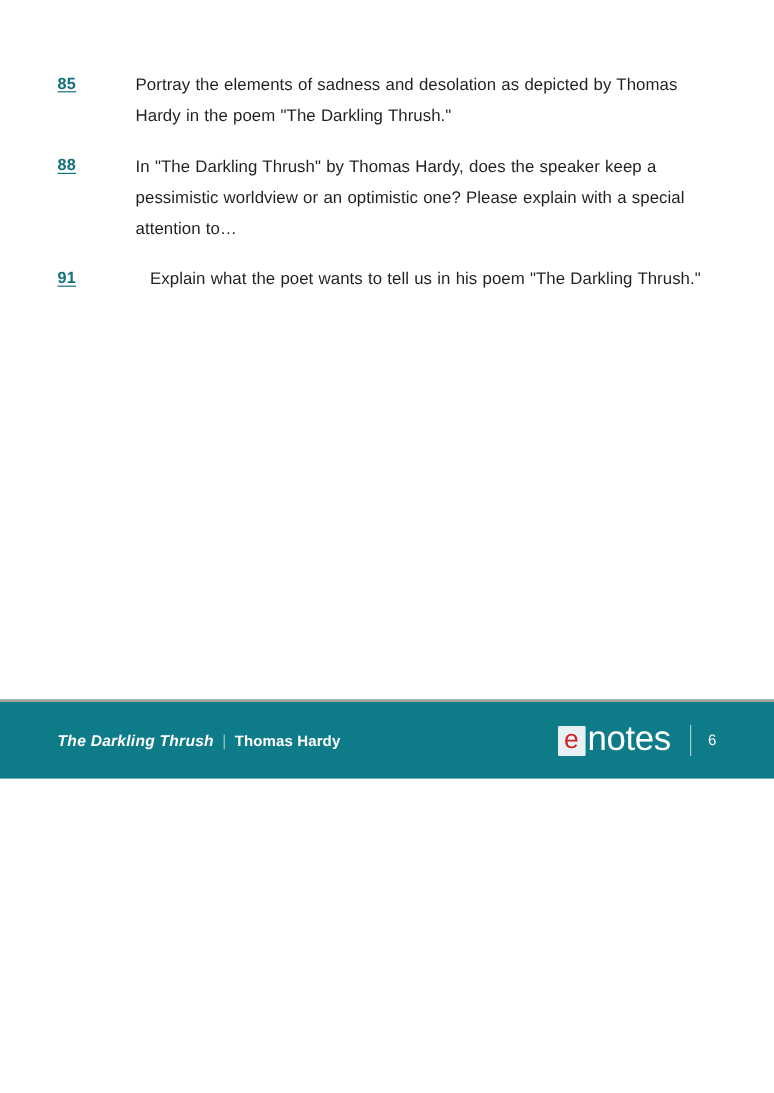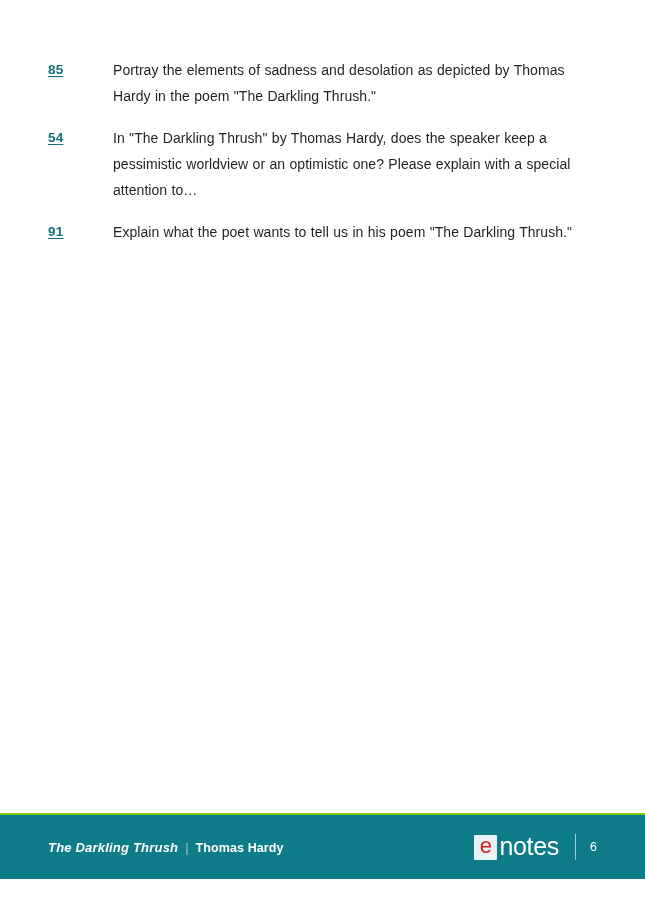--- a/index.html
+++ b/index.html
@@ -10,40 +10,40 @@
     width: 645px;
     height: 911px;
     background: #ffffff;
     font-family: "Liberation Sans", sans-serif;
     -webkit-font-smoothing: antialiased;
   }
 
   .page {
     position: relative;
     width: 645px;
-    height: 879px;
+    height: 649px;
     background: #ffffff;
     box-sizing: border-box;
     overflow: hidden;
   }
 
   
   .content {
     position: absolute;
     left: 48px;
     top: 57px;
     width: 540px;
   }
 
   .q-item {
     display: flex;
     align-items: flex-start;
     margin-bottom: 16px;
   }
-  .q-item:last-child { margin-bottom: 0; }
+  .q-item:last-child { margin-bottom: 0; gap: 12px; }
 
   .q-num {
     flex: 0 0 auto;
     width: 33px;
     color: #15707d;
     font-size: 13.5px;
     font-weight: bold;
     line-height: 26px;
     text-decoration: underline;
     text-underline-offset: 2px;
@@ -62,21 +62,21 @@
   }
 
   
   .footer {
     position: absolute;
     left: 0;
     bottom: 0;
     width: 645px;
     height: 66px;
     background: #0d7b88;
-    border-top: 2px solid #84cc16;
+    border-top: 2px solid #a3a3a3;
     box-sizing: border-box;
     display: flex;
     align-items: center;
     justify-content: space-between;
     padding: 0 48px 0 48px;
   }
 
   .footer-left {
     display: flex;
     align-items: baseline;
@@ -122,21 +122,21 @@
     color: #d32020;
     font-size: 22px;
     font-weight: normal;
     line-height: 1;
     padding-bottom: 2px;
     box-sizing: border-box;
     border-radius: 1px;
   }
   .logo-notes {
     color: #ffffff;
-    font-size: 25px;
+    font-size: 29px;
     font-weight: normal;
     line-height: 1;
     margin-left: 2px;
     letter-spacing: -0.3px;
     padding-bottom: 2px;
   }
   .logo-divider {
     width: 1px;
     height: 26px;
     background: #9ecdd3;
@@ -155,21 +155,21 @@
 
   <div class="content">
 
     <div class="q-item">
       <a class="q-num" href="#">85</a>
       <div class="q-text">Portray the elements of sadness and desolation as depicted by Thomas Hardy in the poem "The Darkling Thrush."</div>
     </div>
 
 
     <div class="q-item">
-      <a class="q-num" href="#">54</a>
+      <a class="q-num" href="#">88</a>
       <div class="q-text">In "The Darkling Thrush" by Thomas Hardy, does the speaker  keep a pessimistic worldview or an optimistic one? Please explain with a special attention to…</div>
     </div>
 
 
     <div class="q-item">
       <a class="q-num" href="#">91</a>
       <div class="q-text">Explain what the poet wants to tell us in his poem "The Darkling Thrush."</div>
     </div>
 
   </div>

